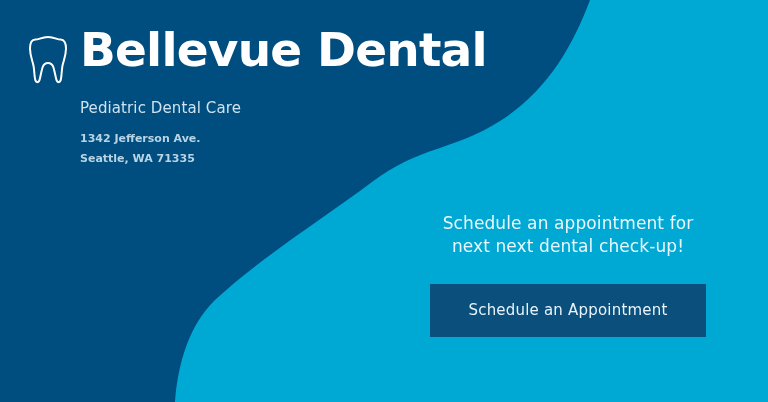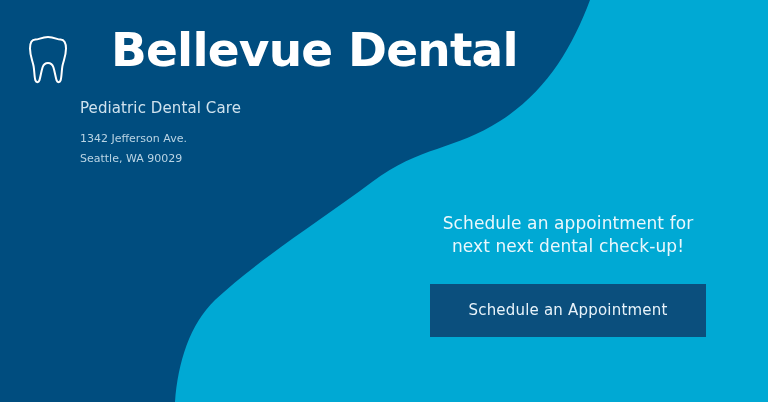--- a/index.html
+++ b/index.html
@@ -27,21 +27,20 @@
   
   .brand-block {
     position: absolute;
     left: 28px;
     top: 26px;
     width: 470px;
   }
   .brand-row {
     display: flex;
     align-items: flex-start;
-    gap: 31px;
   }
   .tooth-icon {
     width: 40px;
     height: 54px;
     flex: 0 0 40px;
     margin-top: 6px;
   }
   .tooth-icon svg { display: block; }
   .brand-title {
     margin: 0 0 0 12px;
@@ -57,21 +56,21 @@
     color: #cfe2ee;
     font-size: 15px;
     font-weight: 400;
     letter-spacing: 0.1px;
     line-height: 1.1;
   }
   .brand-address {
     margin: 12px 0 0 52px;
     color: #b9d4e4;
     font-size: 11px;
-    font-weight: 400;
+    font-weight: 700;
     line-height: 1.85;
   }
   .brand-address div { white-space: nowrap; }
 
   
   .cta-block {
     position: absolute;
     left: 398px;
     top: 212px;
     width: 340px;
@@ -140,21 +139,21 @@
                    C 35.4,28.6 38,24 38,16.6
                    C 38,11.2 36.2,7.6 32.6,7.6
                    C 29,7.6 26.5,5 20,5 Z" fill="none" stroke="#ffffff" stroke-width="2" stroke-linejoin="round"></path>
         </svg>
       </span>
       <h1 class="brand-title">Bellevue Dental</h1>
     </div>
     <div class="brand-tagline">Pediatric Dental Care</div>
     <div class="brand-address">
       <div>1342 Jefferson Ave.</div>
-      <div>Seattle, WA 90029</div>
+      <div>Seattle, WA 71335</div>
     </div>
   </div>
 
   <div class="cta-block">
     <p class="cta-headline">
       <span class="line">Schedule an appointment for</span>
       <span class="line">next next dental check-up!</span>
     </p>
     <button class="cta-button">Schedule an Appointment</button>
   </div>

